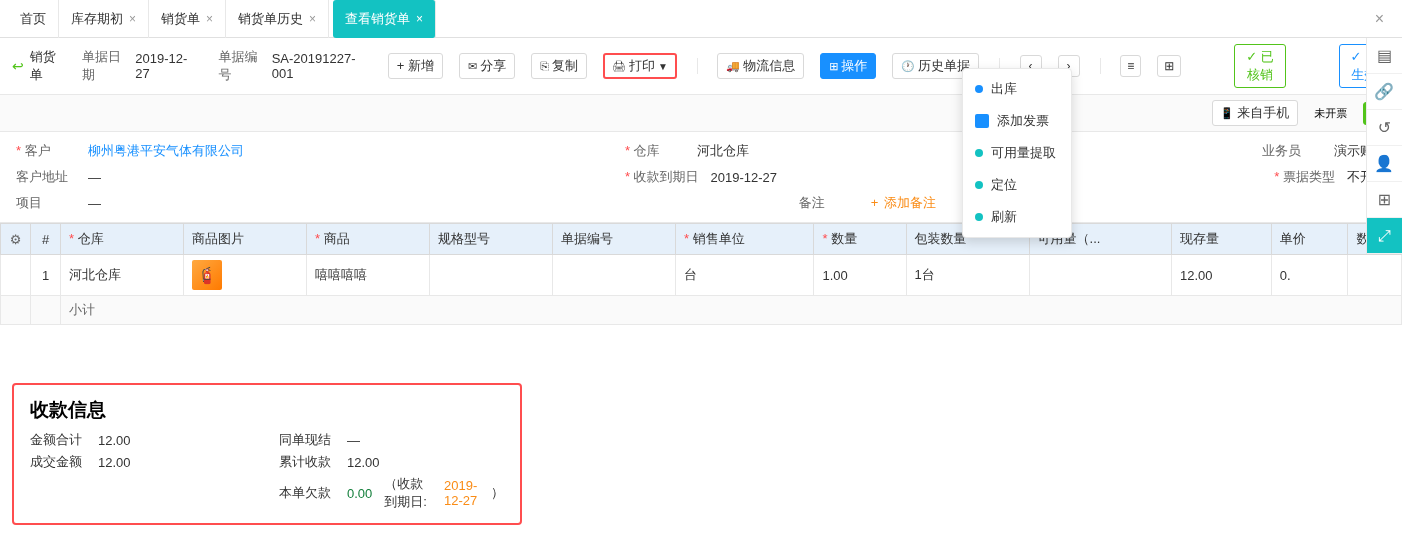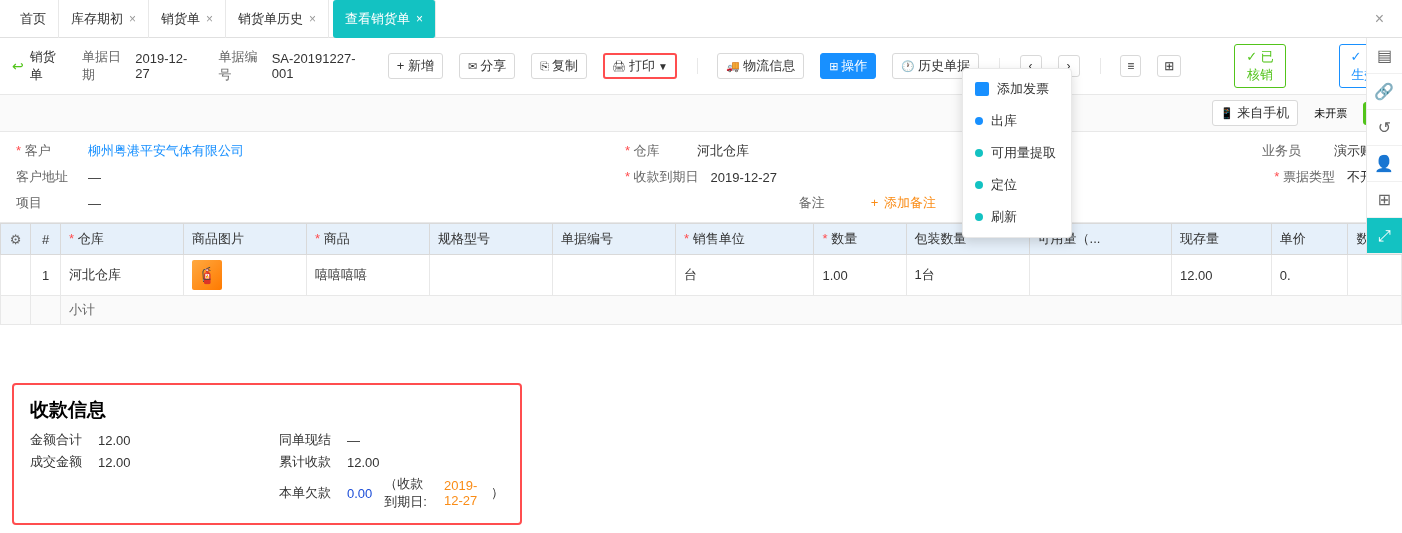--- a/index.html
+++ b/index.html
@@ -86,21 +86,21 @@
     
     .payment-box {
       border: 2px solid #ff4d4f; border-radius: 4px; padding: 12px 16px; margin: 8px 12px;
       background: #fff; max-width: 510px;
     }
     .payment-title { font-weight: bold; font-size: 19px; margin-bottom: 8px; }
     .payment-grid { display: grid; grid-template-columns: 1fr 1fr; gap: 4px 24px; }
     .payment-row { display: flex; align-items: center; gap: 8px; }
     .payment-label { color: #333; white-space: nowrap; min-width: 60px; }
     .payment-value { color: #333; }
-    .payment-value.red { color: #1d4ed8; }
+    .payment-value.red { color: #15803d; }
     .payment-value.orange { color: #fa8c16; }
 
     
     .right-sidebar {
       position: absolute; right: 0; top: 38px; width: 36px; background: #fff;
       border-left: 1px solid #e8e8e8; display: flex; flex-direction: column; align-items: center;
       gap: 0;
     }
     .sidebar-icon {
       width: 36px; height: 36px; display: flex; align-items: center; justify-content: center;
@@ -365,26 +365,26 @@
           <span class="payment-value orange" style="margin-left:4px;">2019-12-27</span>
           <span class="payment-value">）</span>
         </div>
       </div>
     </div>
 
   </div>
 
   <div class="dropdown-menu">
     <div class="dropdown-item">
+      <div class="dot blue"></div>
+      <span>出库</span>
+    </div>
+    <div class="dropdown-item">
       <div class="icon-sq"></div>
       <span>添加发票</span>
-    </div>
-    <div class="dropdown-item">
-      <div class="dot blue"></div>
-      <span>出库</span>
     </div>
     <div class="dropdown-item">
       <div class="dot cyan"></div>
       <span>可用量提取</span>
     </div>
     <div class="dropdown-item">
       <div class="dot cyan"></div>
       <span>定位</span>
     </div>
     <div class="dropdown-item">

